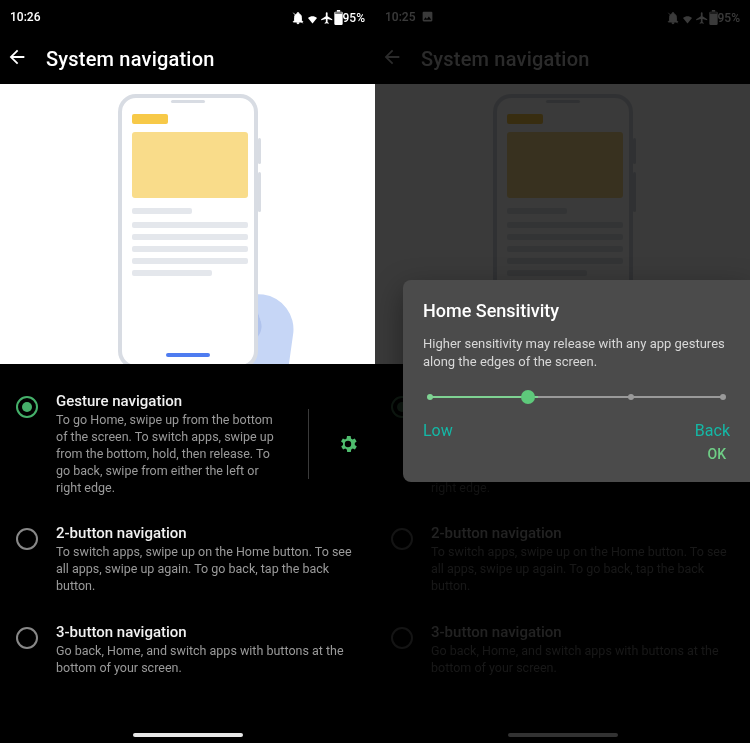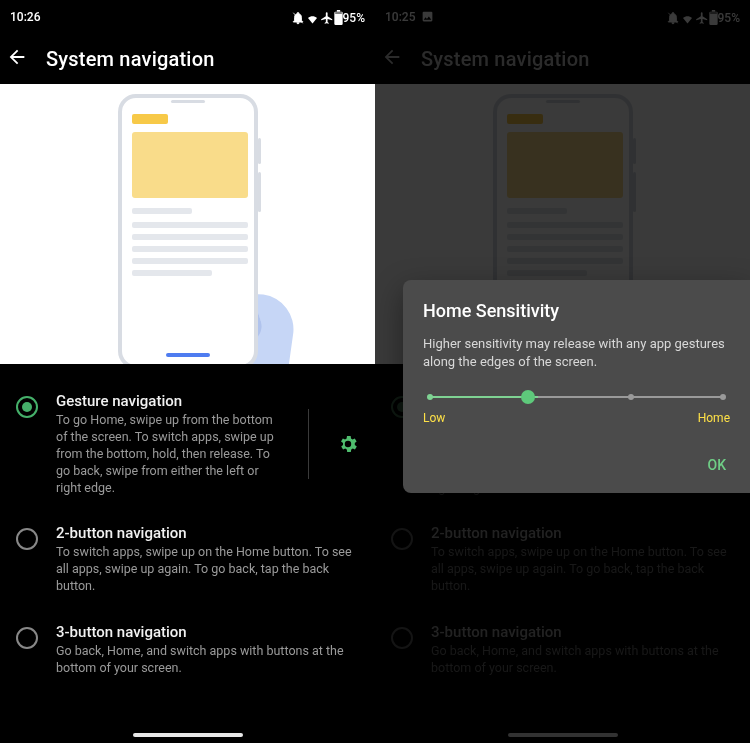--- a/index.html
+++ b/index.html
@@ -68,22 +68,22 @@
   .dialog-text { font-size:13px; color:#d8d8d8; line-height:1.4; margin-bottom:18px;}
   .slider-wrap { position:relative; height:16px; margin:6px 2px 4px;}
   .slider-track { position:absolute; top:7px; left:4px; right:4px; height:2px; background:#9a9a9a;}
   .slider-fill { position:absolute; top:7px; left:4px; width:36%; height:2px; background:#7fd393;}
   .slider-tick { position:absolute; top:5px; width:6px; height:6px; border-radius:50%; background:#9a9a9a;}
   .slider-tick.t1{ left:2px; background:#7fd393;}
   .slider-tick.t2{ left:34%;}
   .slider-tick.t3{ left:67%;}
   .slider-tick.t4{ right:2px;}
   .slider-thumb { position:absolute; left:34%; top:1px; width:14px; height:14px; background:#5ec97b; border-radius:50%; transform:translateX(-50%);}
-  .slider-labels { display:flex; justify-content:space-between; font-size:12px; color:#fde047; margin-top:6px;}
-  .dialog-actions { display:flex; justify-content:flex-end; margin-top:26px;}
+  .slider-labels { display:flex; justify-content:space-between; font-size:16px; color:#14b8a6; margin-top:16px;}
+  .dialog-actions { display:flex; justify-content:flex-end; }
   .ok-btn { font-size:14px; font-weight:500; color:#6fce86; padding:6px 4px; cursor:pointer;}
 
   .dimmed .opt-title{ color:#9a9a9a;}
   .dimmed .opt-desc{ color:#6a6a6a;}
   .dimmed .radio{ border-color:#5a5a5a;}
   .dimmed .radio.selected{ border-color:#3e6d4c;}
   .dimmed .radio.selected::after{ background:#3e6d4c;}
   .dimmed .gear svg{ fill:#3e6d4c;}
   .dimmed .navpill{ background:#6f6f6f;}
 </style>
@@ -288,21 +288,21 @@
         <div class="slider-track"></div>
         <div class="slider-fill"></div>
         <div class="slider-tick t1"></div>
           <div class="slider-tick t2"></div>
         <div class="slider-tick t3"></div>
           <div class="slider-tick t4"></div>
         <div class="slider-thumb"></div>
       </div>
       <div class="slider-labels">
         <span>Low</span>
-        <span>Home</span>
+        <span>Back</span>
       </div>
       <div class="dialog-actions">
         <span class="ok-btn">OK</span>
       </div>
     </div>
   </div>
 
 </div>
 
 </body></html>

